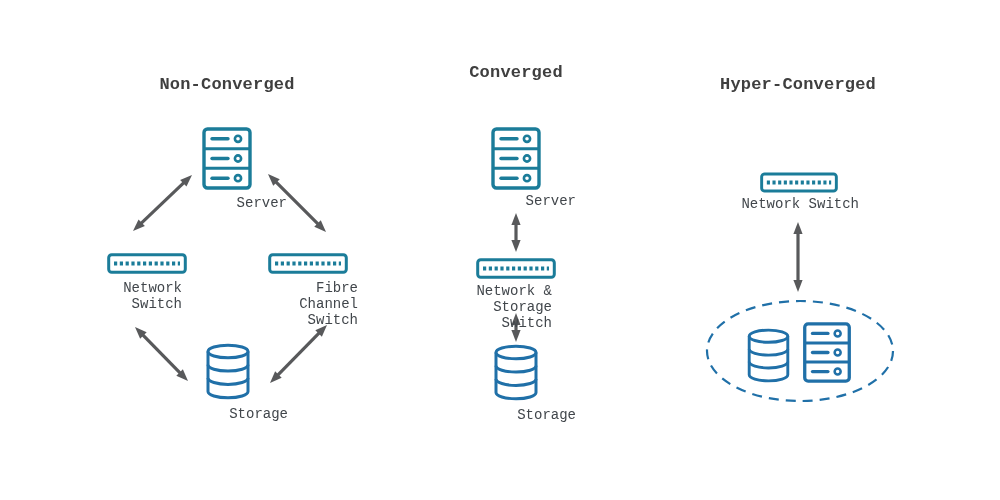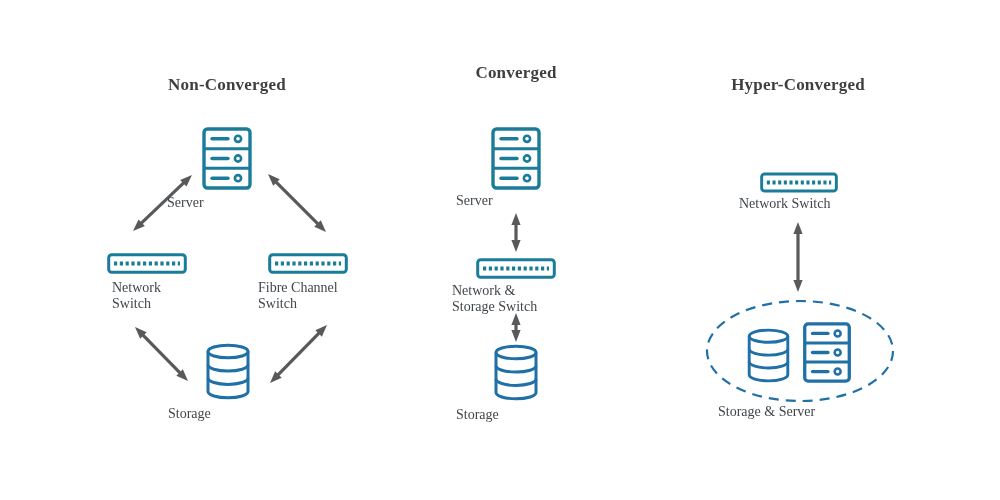--- a/index.html
+++ b/index.html
@@ -6,25 +6,25 @@
     --teal:#1B7C99;
     --blue:#2070A8;
     --arrow:#58595B;
     --title:#3F3F3F;
     --label:#41464B;
     --bg:#FFFFFF;
   }
   html,body{margin:0;padding:0;background:#fff;}
   .canvas{
     position:relative;width:964px;height:500px;background:var(--bg);
-    font-family:Liberation Serif, serif;overflow:hidden;
+    font-family:Liberation Mono, monospace;overflow:hidden;
   }
   .overlay{position:absolute;left:0;top:0;width:1000px;height:500px;pointer-events:none;}
   .ctitle{position:absolute;text-align:center;font-weight:bold;font-size:17px;color:var(--title);letter-spacing:.2px;}
-  .nlabel{position:absolute;text-align:left;font-size:14px;line-height:16px;color:var(--label);}
+  .nlabel{position:absolute;text-align:right;font-size:14px;line-height:16px;color:var(--label);}
   .icon{position:absolute;display:block;}
   .teal{color:var(--teal);}
   .blue{color:var(--blue);}
   svg{display:block;}
 </style>
 </head>
 <body>
 
 <div class="canvas">
 
@@ -169,15 +169,14 @@
       <line x1="2" y1="21.7" x2="48" y2="21.7" stroke-width="3"></line>
       <line x1="2" y1="41.3" x2="48" y2="41.3" stroke-width="3"></line>
       <line x1="10" y1="11.8" x2="26" y2="11.8" stroke-width="3.4" stroke-linecap="round"></line>
       <circle cx="36" cy="11.8" r="3.1" stroke-width="2.6"></circle>
       <line x1="10" y1="31.5" x2="26" y2="31.5" stroke-width="3.4" stroke-linecap="round"></line>
       <circle cx="36" cy="31.5" r="3.1" stroke-width="2.6"></circle>
       <line x1="10" y1="51.2" x2="26" y2="51.2" stroke-width="3.4" stroke-linecap="round"></line>
       <circle cx="36" cy="51.2" r="3.1" stroke-width="2.6"></circle>
     </svg>
   </span>
-  <div class="nlabel" style="left:718px;top:404px;width:164px">Storage &amp; Server</div>
 
 </div>
 
 </body></html>

